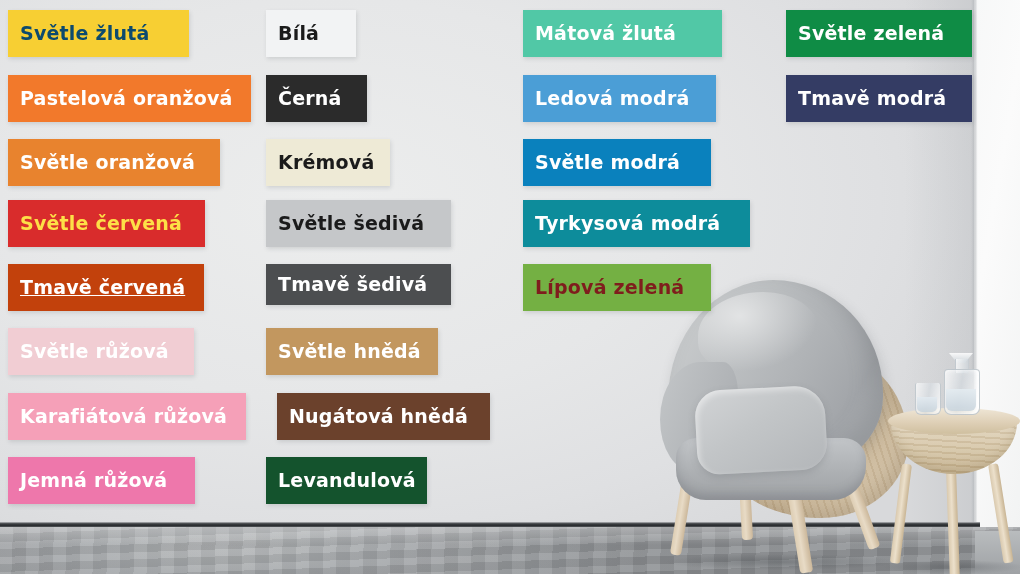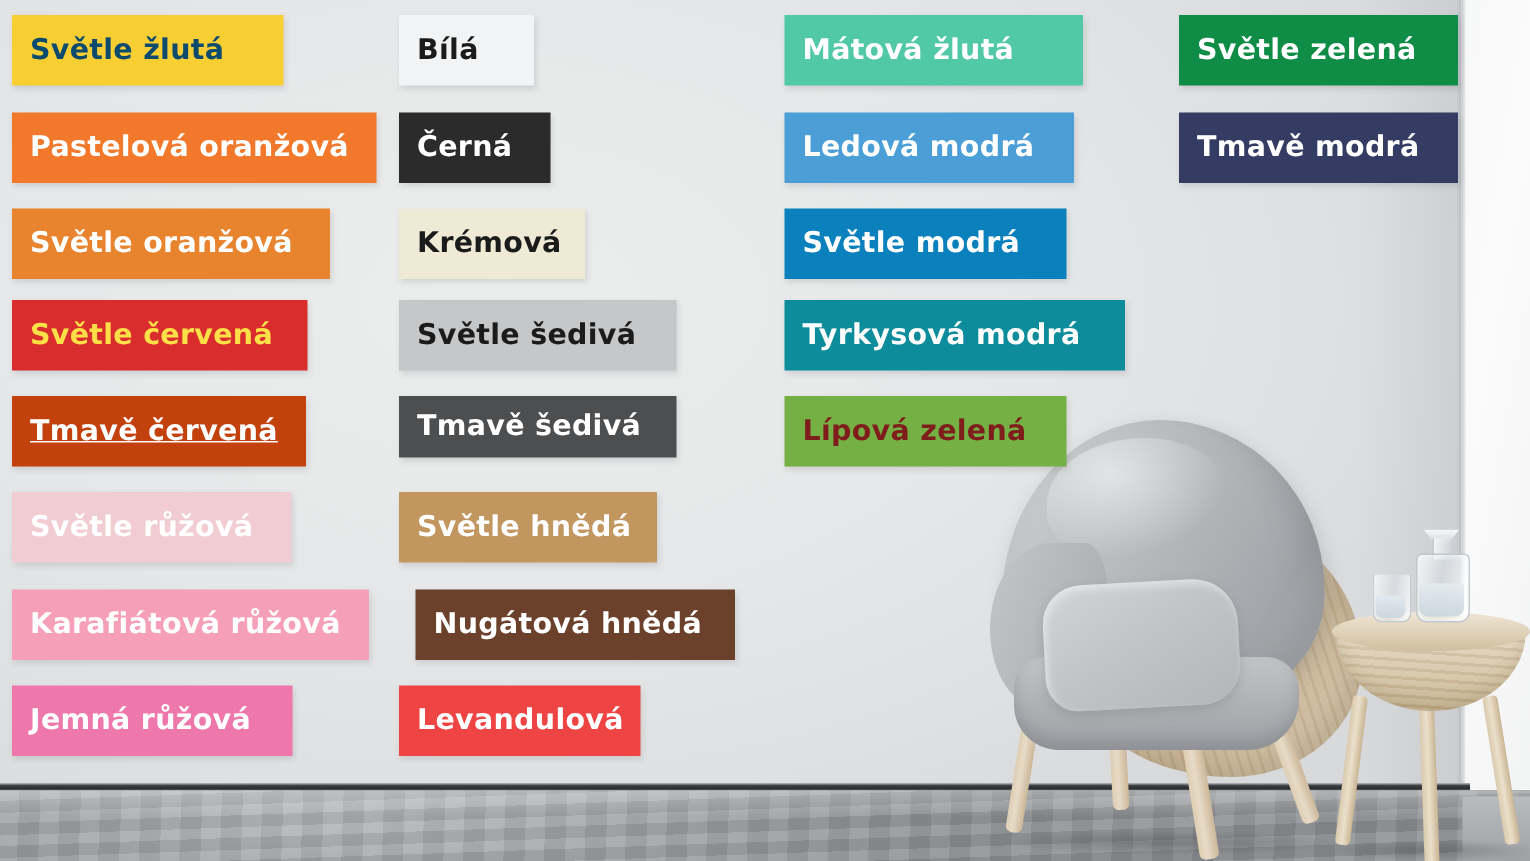--- a/index.html
+++ b/index.html
@@ -233,21 +233,21 @@
       <div class="label" style="left: 8px; top: 328px; width: 186px; height: 47px; background: rgb(241, 205, 211); color: rgb(255, 255, 255);">Světle růžová</div>
       <div class="label" style="left: 8px; top: 393px; width: 238px; height: 47px; background: rgb(245, 160, 184); color: rgb(255, 255, 255);">Karafiátová růžová</div>
       <div class="label" style="left: 8px; top: 457px; width: 187px; height: 47px; background: rgb(238, 119, 171); color: rgb(255, 255, 255);">Jemná růžová</div>
       <div class="label" style="left: 266px; top: 10px; width: 90px; height: 47px; background: rgb(242, 243, 244); color: rgb(27, 27, 27);">Bílá</div>
       <div class="label" style="left: 266px; top: 75px; width: 101px; height: 47px; background: rgb(43, 43, 43); color: rgb(255, 255, 255);">Černá</div>
       <div class="label" style="left: 266px; top: 139px; width: 124px; height: 47px; background: rgb(238, 234, 214); color: rgb(27, 27, 27);">Krémová</div>
       <div class="label" style="left: 266px; top: 200px; width: 185px; height: 47px; background: rgb(197, 199, 201); color: rgb(27, 27, 27);">Světle šedivá</div>
       <div class="label" style="left: 266px; top: 264px; width: 185px; height: 41px; background: rgb(76, 78, 80); color: rgb(255, 255, 255);">Tmavě šedivá</div>
       <div class="label" style="left: 266px; top: 328px; width: 172px; height: 47px; background: rgb(194, 151, 95); color: rgb(255, 255, 255);">Světle hnědá</div>
       <div class="label" style="left: 266px; top: 393px; width: 213px; height: 47px; background: rgb(107, 65, 44); color: rgb(255, 255, 255); margin-left: 11px;">Nugátová hnědá</div>
-      <div class="label" style="left: 266px; top: 457px; width: 161px; height: 47px; background: #ef4444; color: rgb(255, 255, 255);">Levandulová</div>
+      <div class="label" style="left: 266px; top: 457px; width: 161px; height: 47px; background: #14532d; color: rgb(255, 255, 255);">Levandulová</div>
       <div class="label" style="left: 523px; top: 10px; width: 199px; height: 47px; background: rgb(81, 200, 166); color: rgb(255, 255, 255);">Mátová žlutá</div>
       <div class="label" style="left: 523px; top: 75px; width: 193px; height: 47px; background: rgb(75, 158, 214); color: rgb(255, 255, 255);">Ledová modrá</div>
       <div class="label" style="left: 523px; top: 139px; width: 188px; height: 47px; background: rgb(10, 129, 189); color: rgb(255, 255, 255);">Světle modrá</div>
       <div class="label" style="left: 523px; top: 200px; width: 227px; height: 47px; background: rgb(13, 140, 155); color: rgb(255, 255, 255);">Tyrkysová modrá</div>
       <div class="label" style="left: 523px; top: 264px; width: 188px; height: 47px; background: rgb(116, 176, 67); color: #7f1d1d;">Lípová zelená</div>
       <div class="label" style="left: 786px; top: 10px; width: 186px; height: 47px; background: rgb(15, 140, 69); color: rgb(255, 255, 255);">Světle zelená</div>
       <div class="label" style="left: 786px; top: 75px; width: 186px; height: 47px; background: rgb(52, 60, 100); color: rgb(255, 255, 255);">Tmavě modrá</div>
     </div>
 
 </div>

